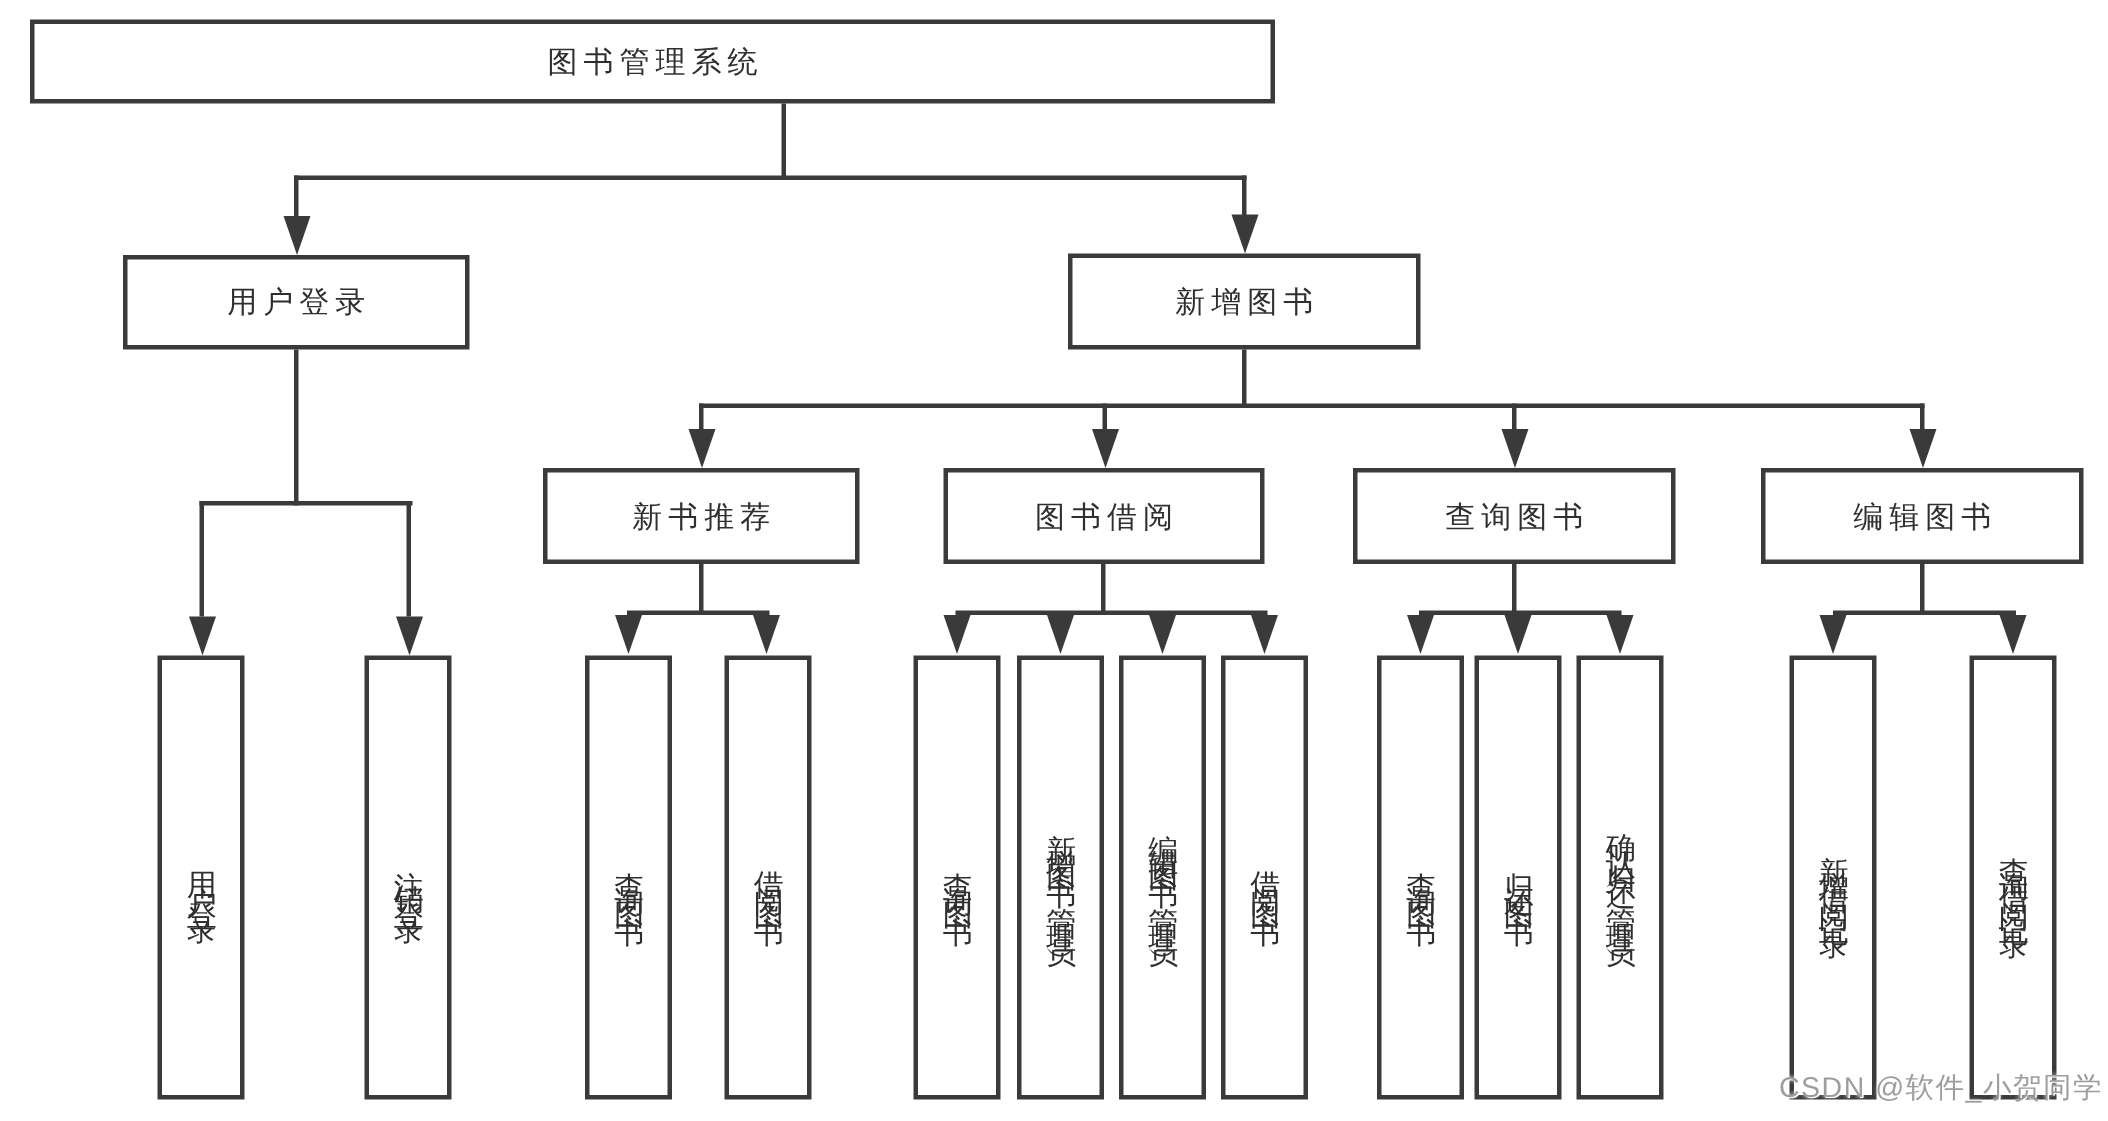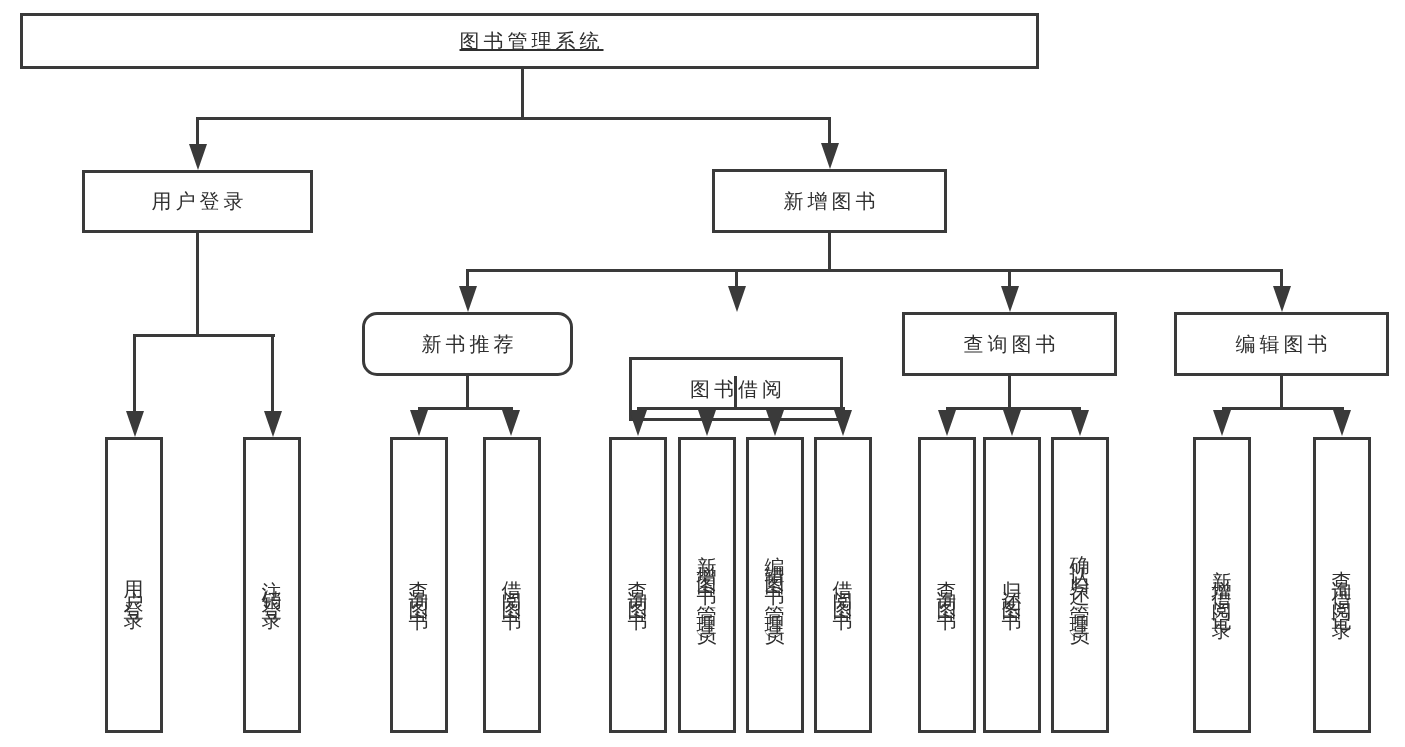--- a/index.html
+++ b/index.html
@@ -51,27 +51,27 @@
     text-shadow:0 0 3px #ffffff,1px 1px 0 #ffffff;
     z-index:5;
     white-space:nowrap;
   }
 </style>
 </head>
 <body>
 
 <div id="canvas">
 
-  <div class="box" style="left:20px;top:13px;width:1019px;height:56px;text-decoration:underline;">图书管理系统</div>
+  <div class="box" style="left:20px;top:13px;width:830px;height:56px;">图书管理系统</div>
 
   <div class="box" style="left:82px;top:170px;width:231px;height:63px;">用户登录</div>
   <div class="box" style="left:712px;top:169px;width:235px;height:64px;">新增图书</div>
 
-  <div class="box" style="left:362px;top:312px;width:211px;height:64px;border-radius:15px;">新书推荐</div>
-  <div class="box" style="left:629px;top:312px;width:214px;height:64px;margin-top:45px;">图书借阅</div>
+  <div class="box" style="left:362px;top:312px;width:211px;height:64px;">新书推荐</div>
+  <div class="box" style="left:629px;top:312px;width:214px;height:64px;">图书借阅</div>
   <div class="box" style="left:902px;top:312px;width:215px;height:64px;">查询图书</div>
   <div class="box" style="left:1174px;top:312px;width:215px;height:64px;">编辑图书</div>
 
   <div class="box vbox" style="left:105px;top:437px;width:58px;height:296px;">用户登录</div>
   <div class="box vbox" style="left:243px;top:437px;width:58px;height:296px;">注销登录</div>
 
   <div class="box vbox" style="left:390px;top:437px;width:58px;height:296px;">查询图书</div>
   <div class="box vbox" style="left:483px;top:437px;width:58px;height:296px;">借阅图书</div>
 
   <div class="box vbox" style="left:609px;top:437px;width:58px;height:296px;">查询图书</div>
@@ -127,14 +127,15 @@
   <div class="hline" style="left:946px;top:407px;width:135px;"></div>
   <div class="arrow" style="left:938px;top:410px;"></div>
   <div class="arrow" style="left:1003px;top:410px;"></div>
   <div class="arrow" style="left:1071px;top:410px;"></div>
 
   <div class="vline" style="left:1280px;top:376px;height:34px;"></div>
   <div class="hline" style="left:1222px;top:407px;width:122px;"></div>
   <div class="arrow" style="left:1213px;top:410px;"></div>
   <div class="arrow" style="left:1333px;top:410px;"></div>
 
+  <div class="watermark">CSDN @软件_小贺同学</div>
 
 </div>
 
 </body></html>

